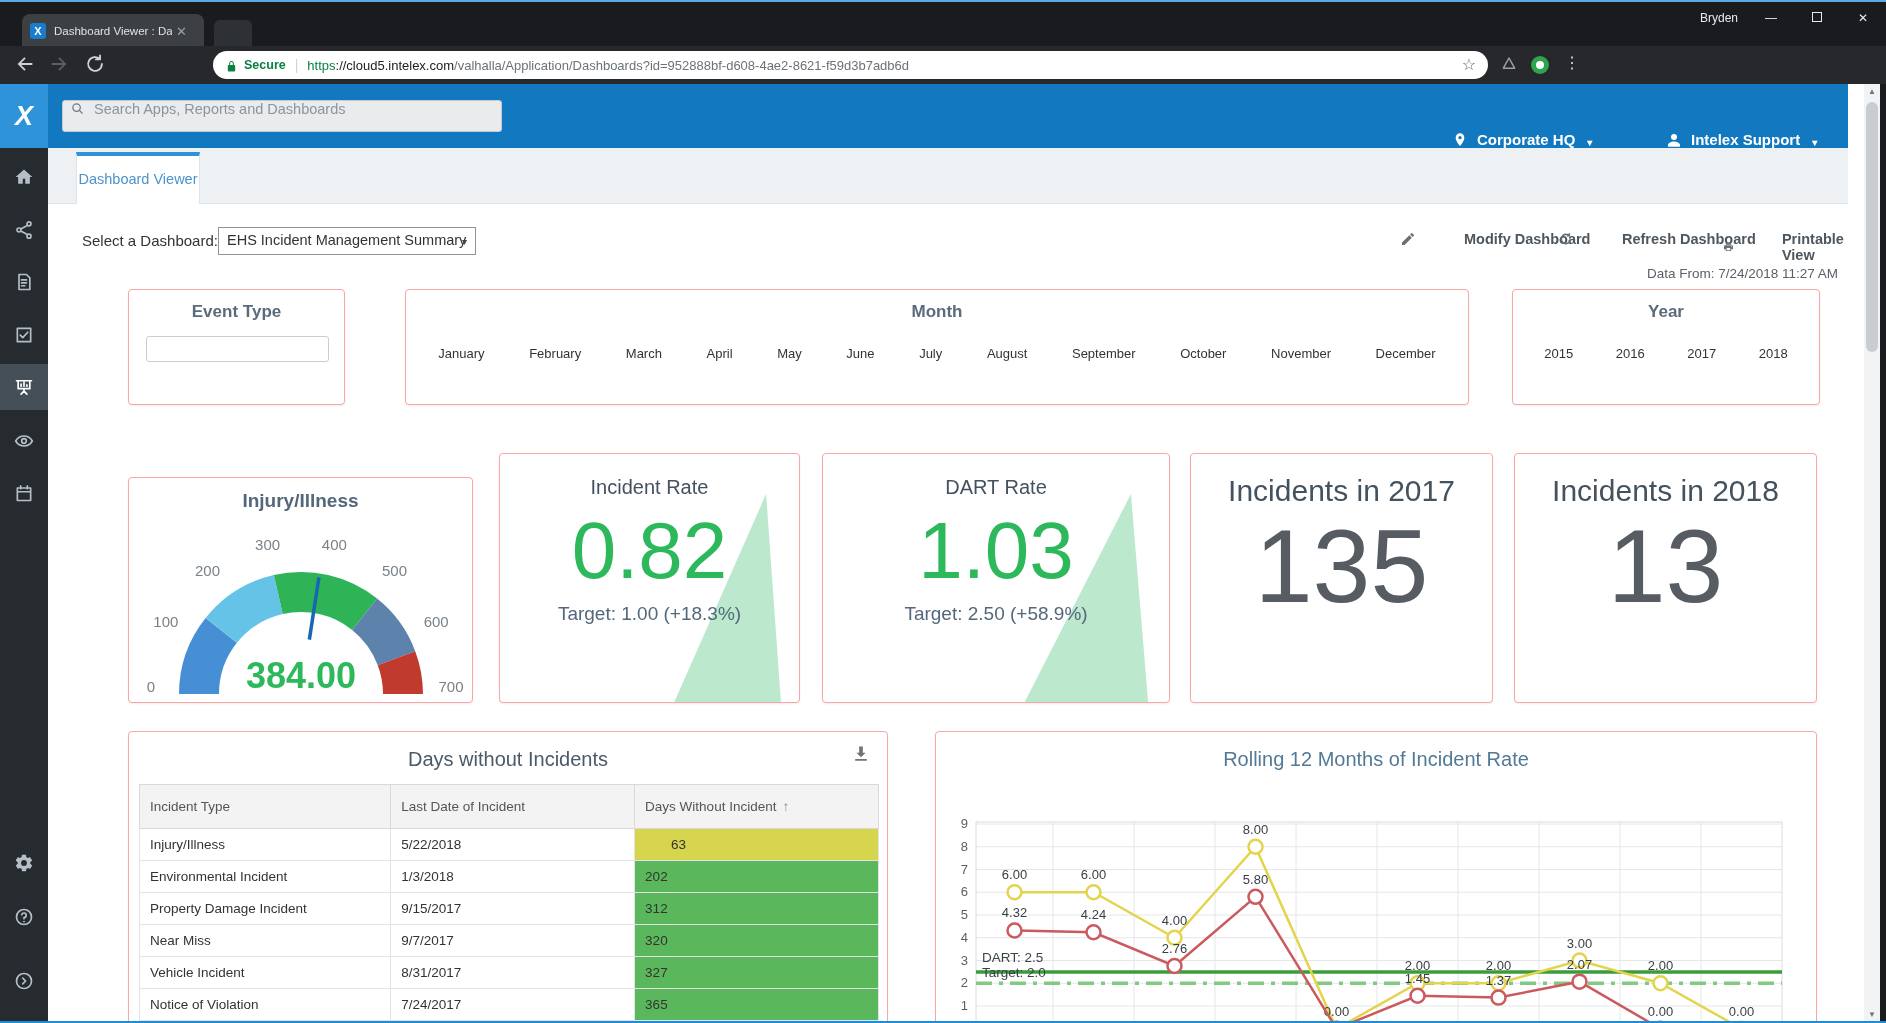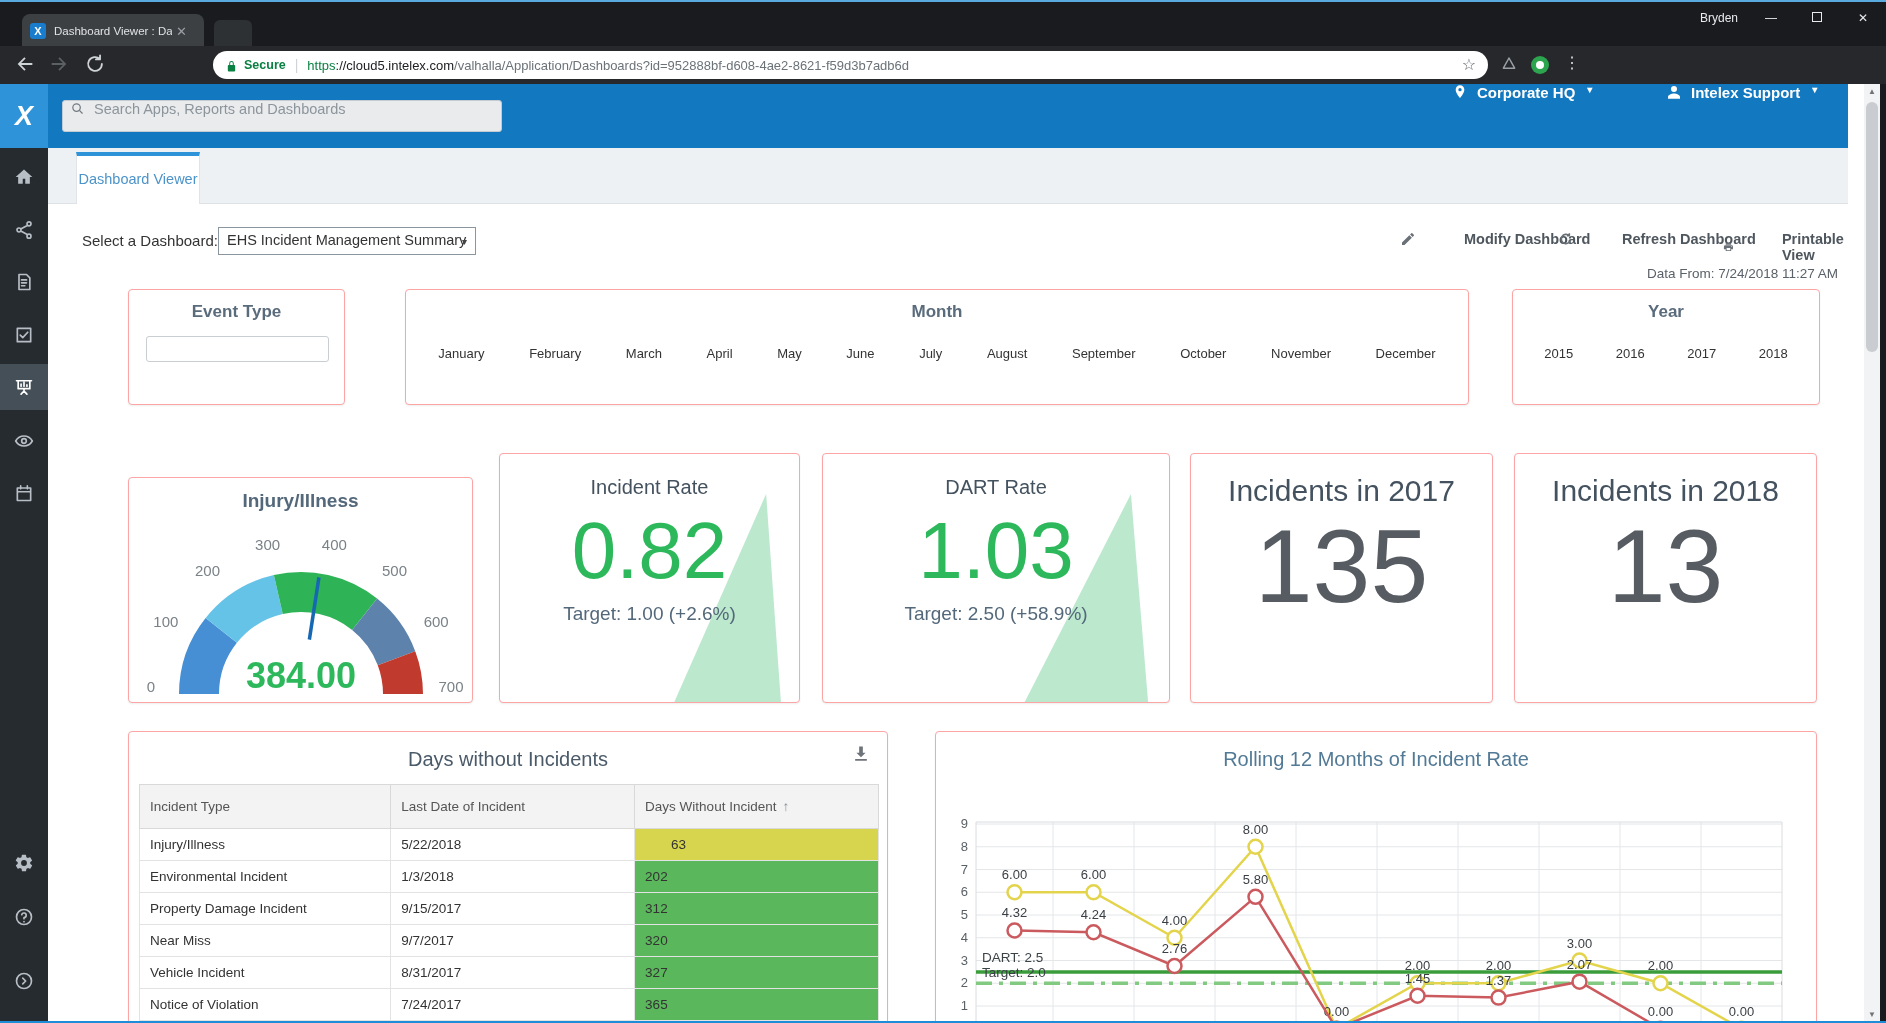--- a/index.html
+++ b/index.html
@@ -41,21 +41,21 @@
   #ext-2 i { position:absolute; left:5px; top:5px; width:8px; height:8px; border-radius:50%; background:#fff; }
   #menu-dots { left:1564px; top:7px; color:#d7dadd; font-size:16px; letter-spacing:0; }
 
   
   #blue-header { left:0; top:84px; width:1848px; height:64px; background:#1278bf; }
   #logo-tile { left:0; top:84px; width:48px; height:64px; background:#2e93d8; color:#fff; text-align:center; line-height:64px; font-size:27px; font-weight:bold; font-style:italic; }
   #global-search { left:62px; top:100px; width:440px; height:32px; background:#e9ebed; border:1px solid #c3cad1; border-radius:3px; display:flex; align-items:flex-start; padding:0 7px; }
   #global-search svg { width:15px; height:15px; color:#737b82; flex:none; }
   #global-search input { border:0; outline:0; background:transparent; margin-left:9px; font-size:14.5px; color:#333; width:380px; font-family:"Liberation Sans",sans-serif; }
   #global-search input::placeholder { color:#8d959c; }
-  .hdr-menu { top:84px; height:64px; display:flex; align-items:flex-start; color:#fff; font-size:15px; font-weight:bold; }
+  .hdr-menu { top:84px; height:64px; display:flex; align-items:flex-end; color:#fff; font-size:15px; font-weight:bold; }
   .hdr-menu svg { width:16px; height:16px; margin-right:9px; }
   .hdr-menu .caret { font-size:10px; margin-left:12px; }
   #loc-menu { left:1452px; } #acct-menu { left:1666px; }
 
   
   #sidebar { left:0; top:148px; width:48px; height:875px; background:#262b30; }
   .sb-item { position:absolute; left:0; width:48px; height:46px; color:#b7bec5; display:flex; align-items:center; justify-content:center; }
   .sb-item svg { width:20px; height:20px; }
   .sb-item.active { background:#454f58; color:#fff; }
 
@@ -324,21 +324,21 @@
           <text x="322" y="175.99999999999997" text-anchor="middle" font-size="15" fill="#7a8288">700</text>
           <line x1="189.93602000822952" y1="61.37110483990517" x2="180.3600093258697" y2="123.63907428978631" stroke="#1668b3" stroke-width="3.5"></line>
           <text x="172" y="172" text-anchor="middle" font-size="36" font-weight="bold" fill="#2eb85c">384.00</text>
         </svg>
     </div>
 
     <div class="card kpi-card" id="card-rate">
       <div class="green-wedge"></div>
       <div class="kpi-title">Incident Rate</div>
       <div class="kpi-value">0.82</div>
-      <div class="kpi-target">Target: 1.00 (+2.6%)</div>
+      <div class="kpi-target">Target: 1.00 (+18.3%)</div>
     </div>
 
     <div class="card kpi-card" id="card-dart">
       <div class="green-wedge"></div>
       <div class="kpi-title">DART Rate</div>
       <div class="kpi-value">1.03</div>
       <div class="kpi-target">Target: 2.50 (+58.9%)</div>
     </div>
 
     <div class="card kpi-card" id="card-2017">

